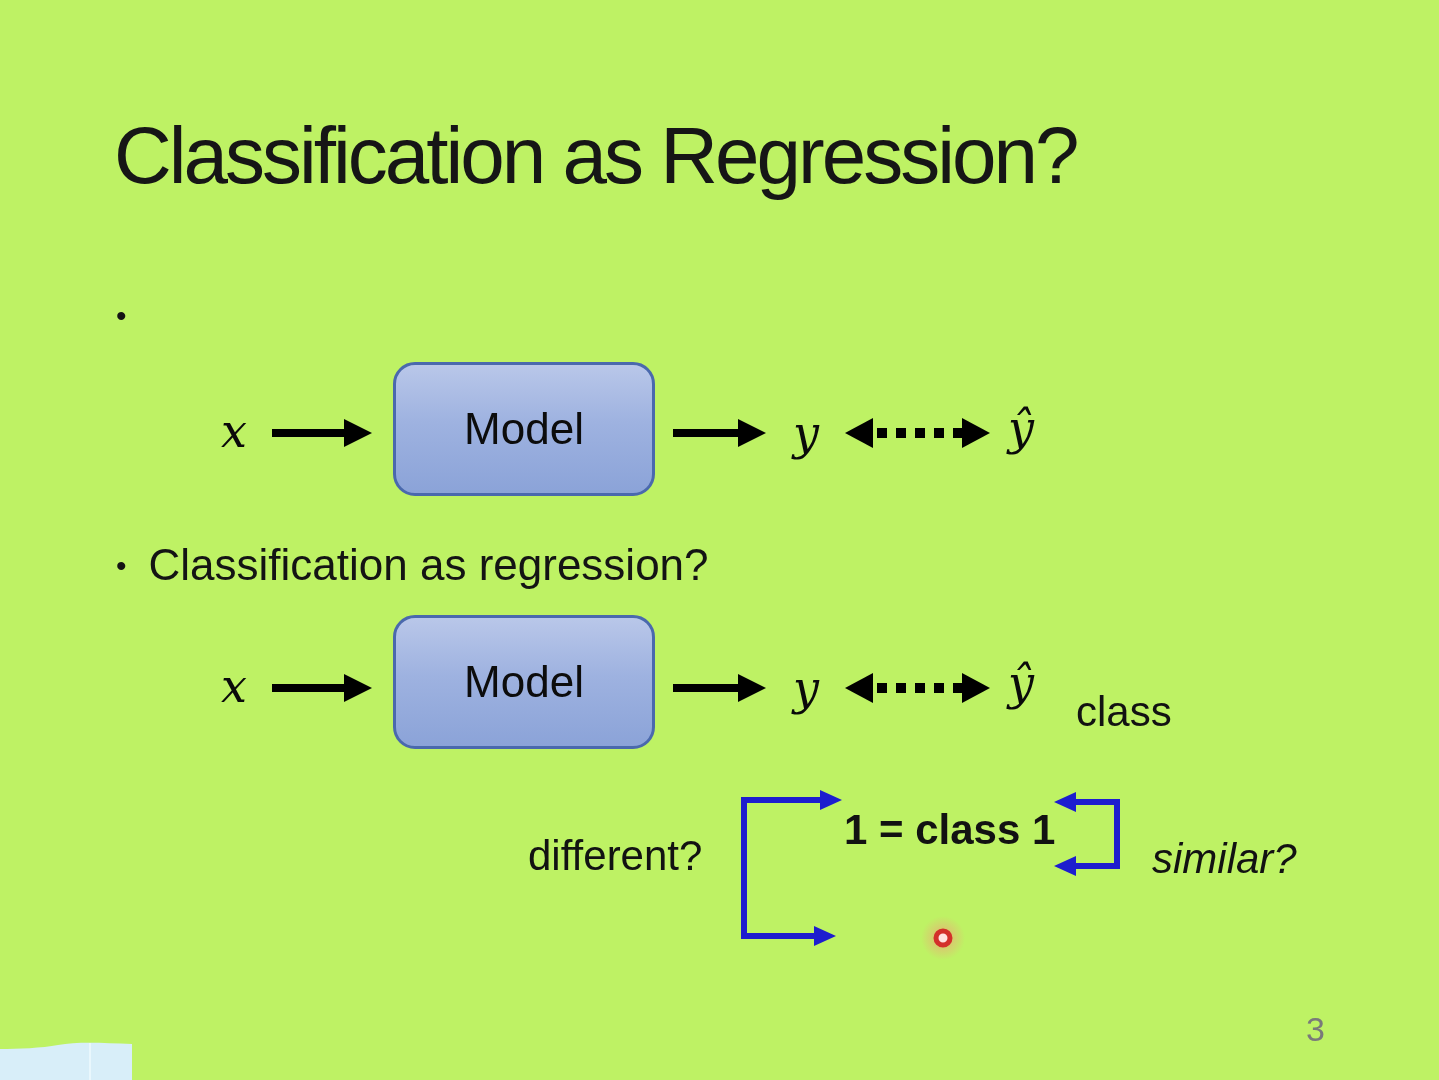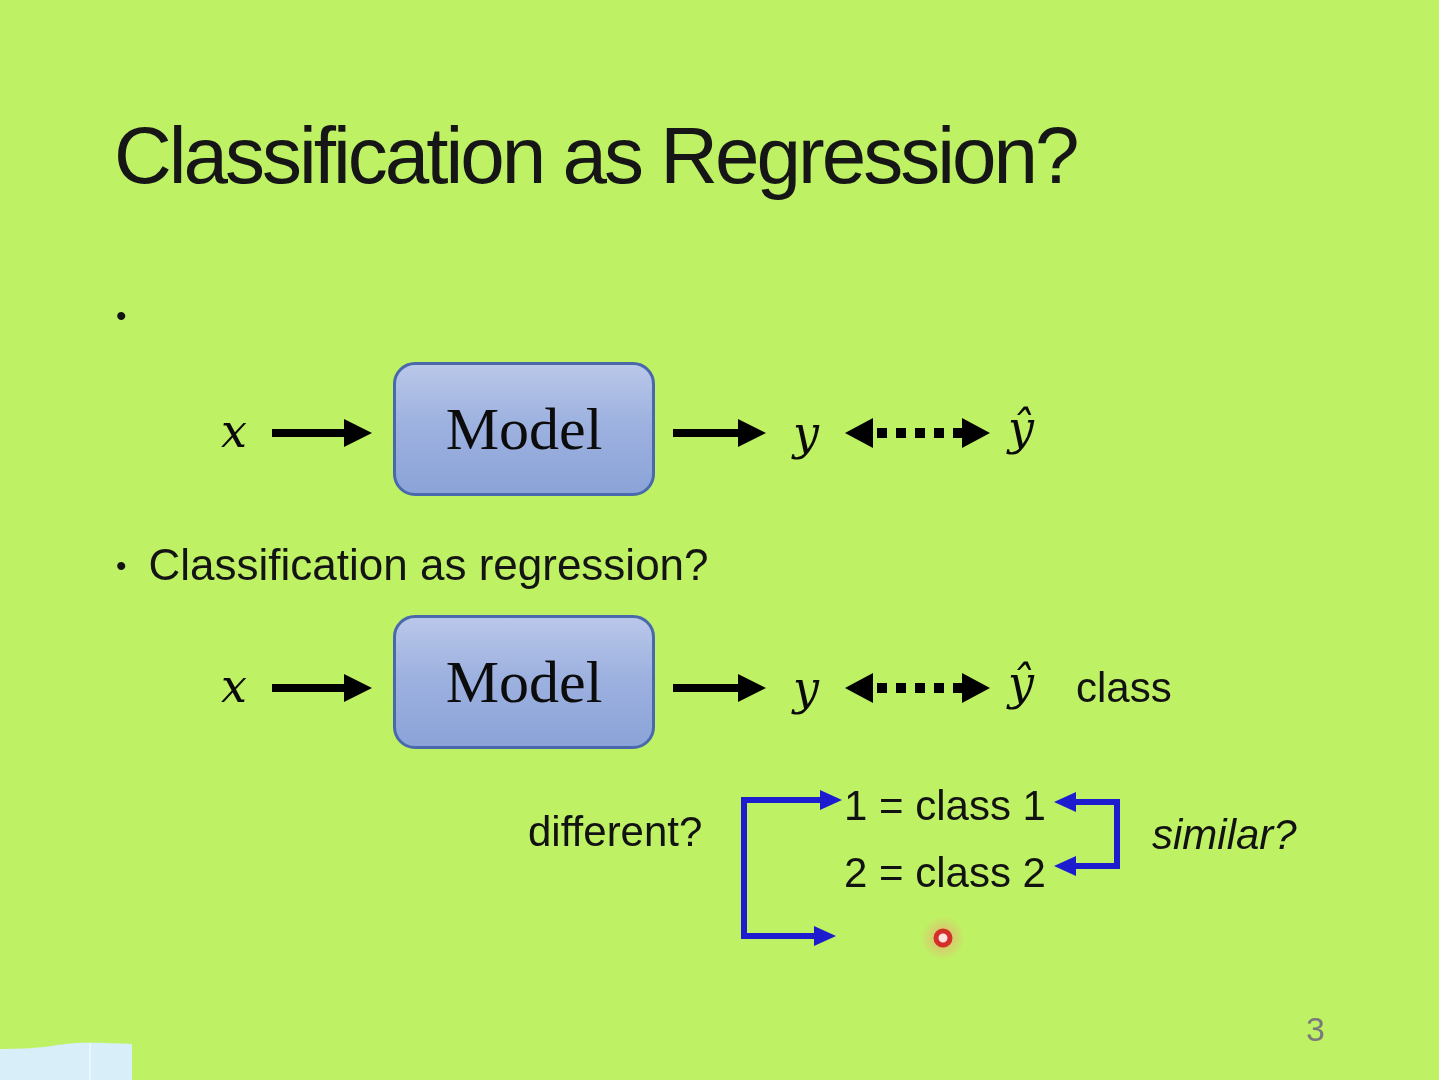--- a/index.html
+++ b/index.html
@@ -19,26 +19,26 @@
   .math{
     font-family:"DejaVu Serif",serif;font-style:italic;font-size:46px;color:#0a0a0a;
     transform:translateY(-54%);
   }
   .model-box{
     position:absolute;left:393px;width:262px;height:134px;
     background:linear-gradient(180deg,#b9c7e9 0%,#9eb2e0 45%,#8ba3d8 100%);
     border:3px solid #4a69ad;border-radius:22px;box-sizing:border-box;
     display:flex;align-items:center;justify-content:center;
   }
-  .model-box .model-label{font-size:60px;color:#0c0c0c;font-family:Liberation Serif, serif;}
+  .model-box .model-label{font-size:44px;color:#0c0c0c;}
   .box1{top:362px;}
   .box2{top:615px;}
-  .plain{font-size:42px;color:#121212;}
+  .plain{font-size:42px;color:#121212;margin-top:24px;}
   .class-word{left:1076px;top:688px;transform:translateY(-50%);}
-  .map-row{left:844px;}
+  .map-row{left:844px;font-weight:bold;}
   .row0{top:785px;}
   .row1{top:852px;}
   .row2{top:919px;}
   .different{left:528px;top:811px;}
   .similar{left:1152px;top:814px;font-style:italic;}
   .pagenum{left:1306px;top:1012px;font-size:34px;color:#7a7a7a;}
   svg.layer{position:absolute;left:0;top:0;}
 </style>
 </head>
 <body>
@@ -125,20 +125,19 @@
 
   <div class="abs math" style="left:221px;top:688px;">x</div>
   <div class="model-box box2">
     <span class="model-label">Model</span>
   </div>
   <div class="abs math" style="left:793px;top:690px;">y</div>
   <div class="abs math" style="left:1008px;top:685px;">ŷ</div>
   <div class="abs plain class-word">class</div>
 
   <div class="abs plain map-row row0">1 = class 1</div>
-  <div class="abs plain map-row row1">2 = class 2</div>
 
   <div class="abs plain different">different?</div>
   <div class="abs plain similar">similar?</div>
 
   <div class="abs pagenum">3</div>
 
 </div>
 
 </body></html>

